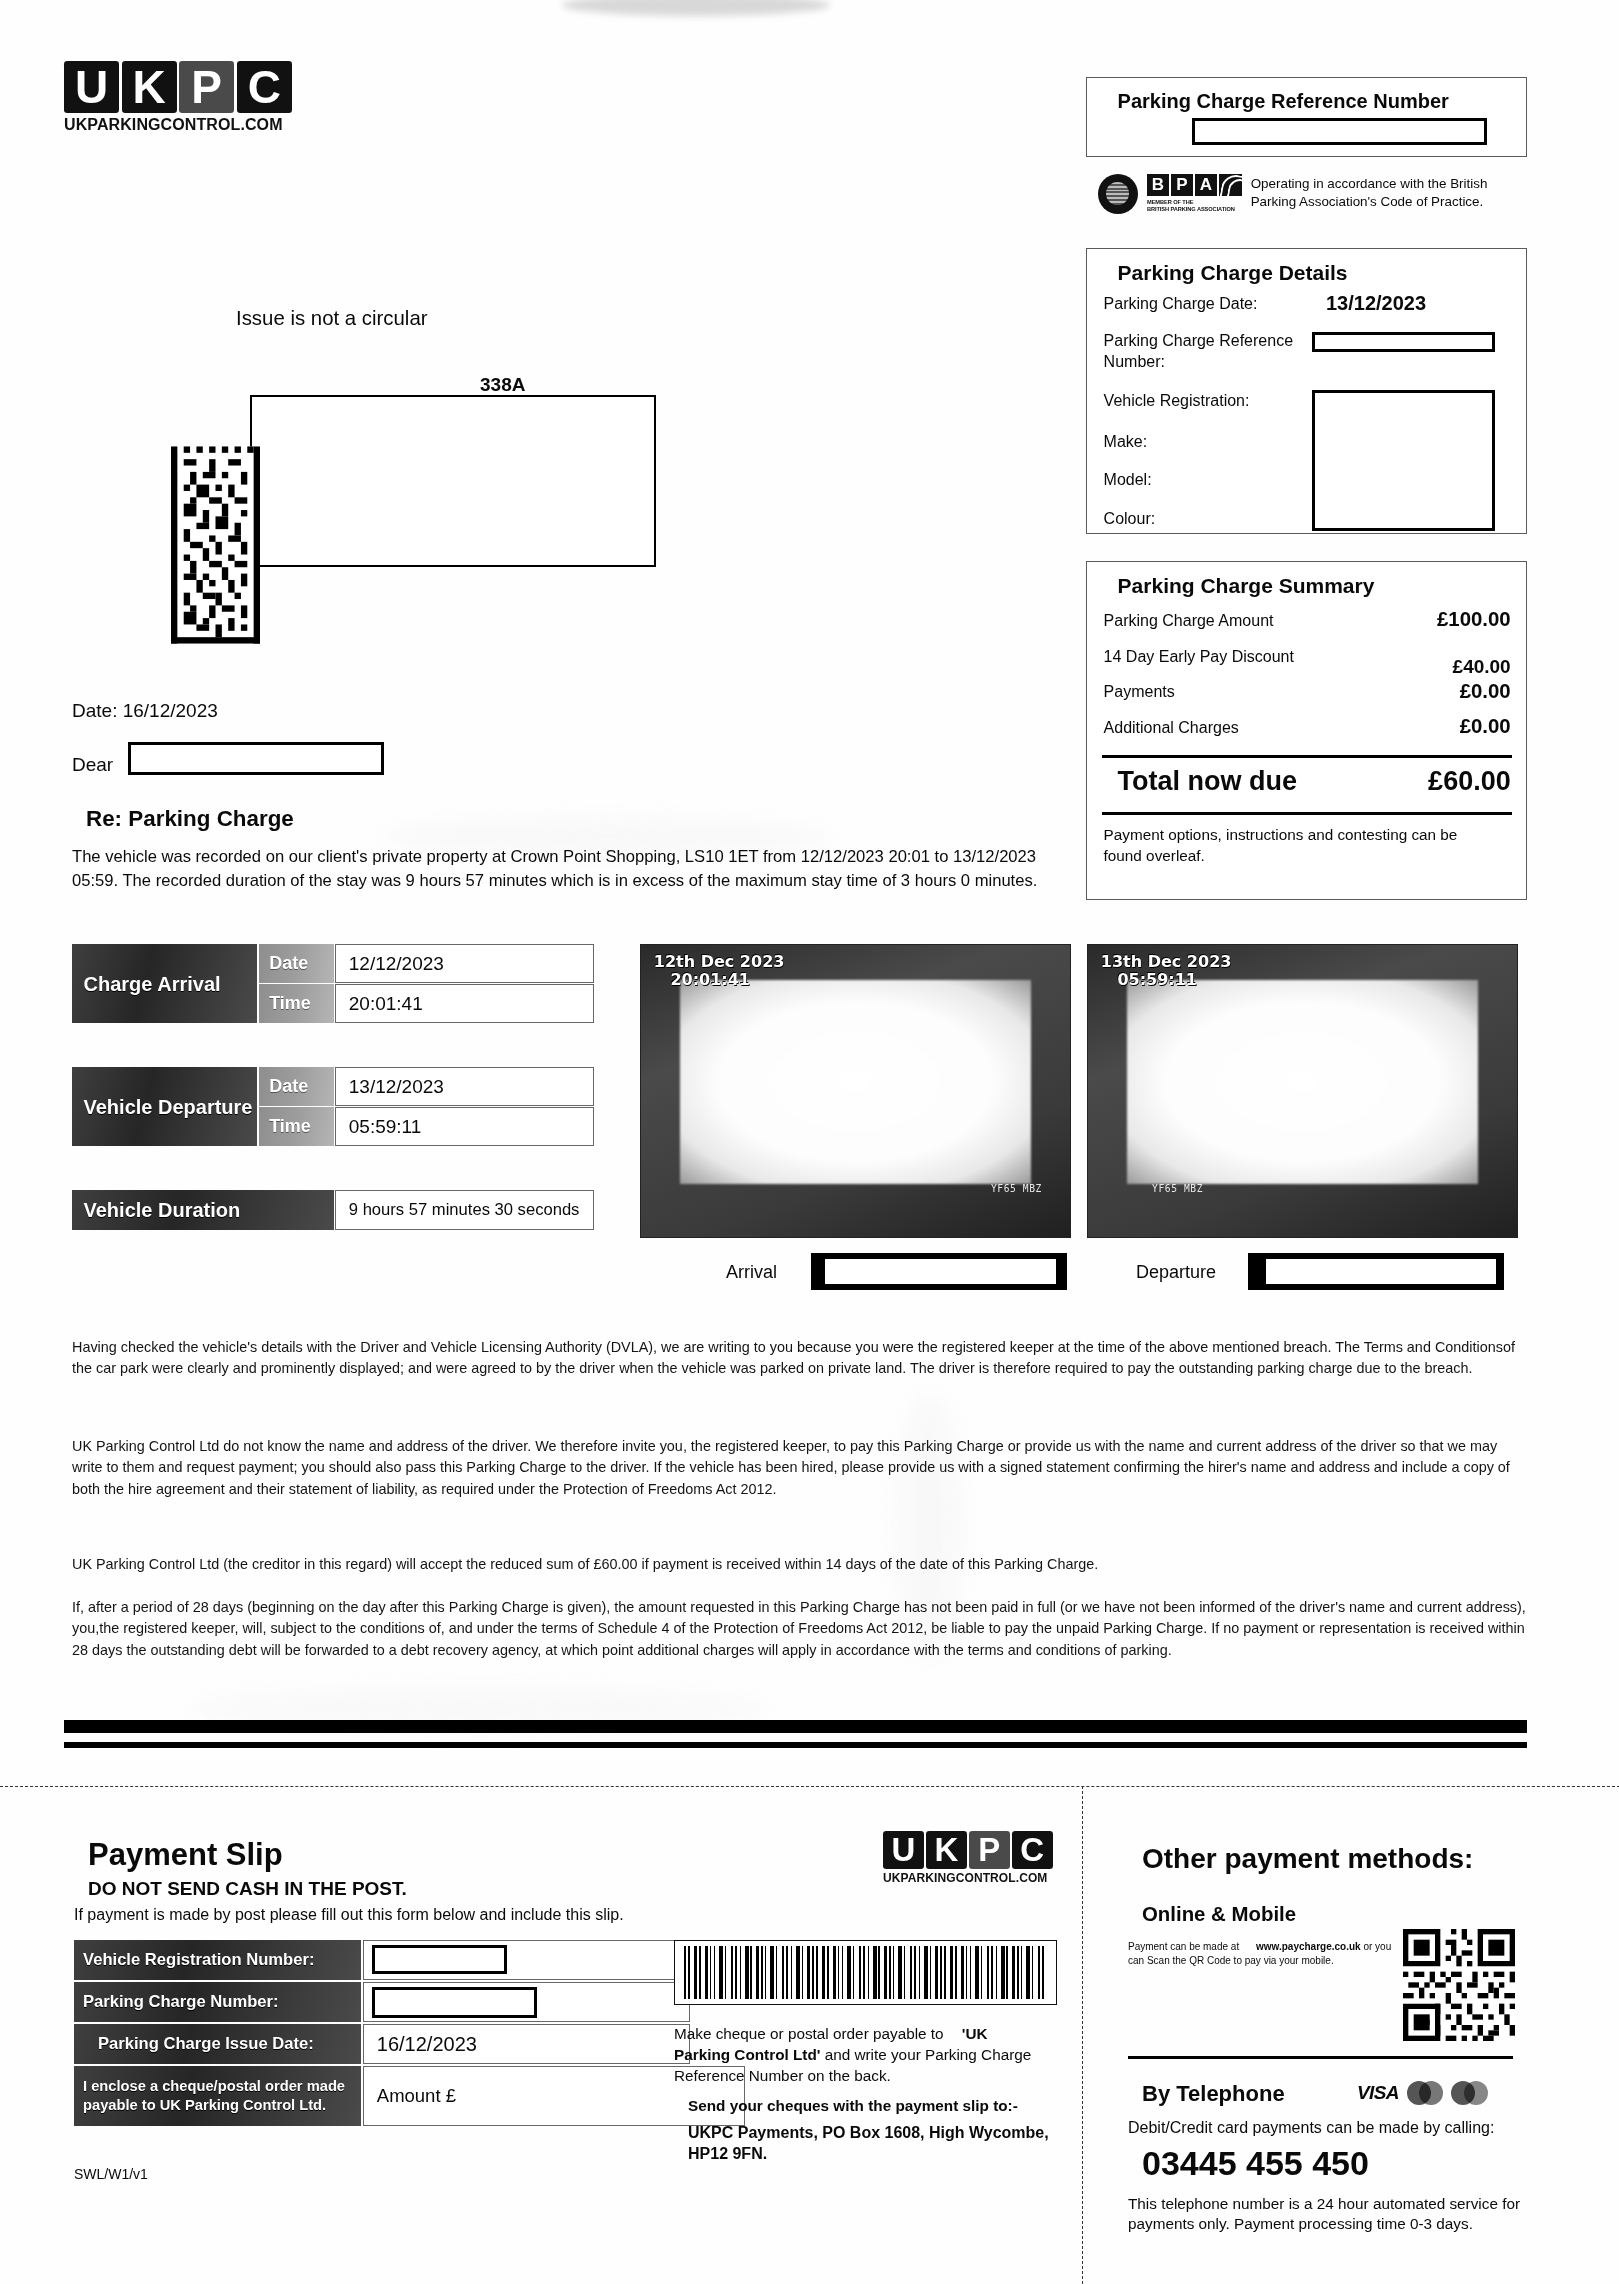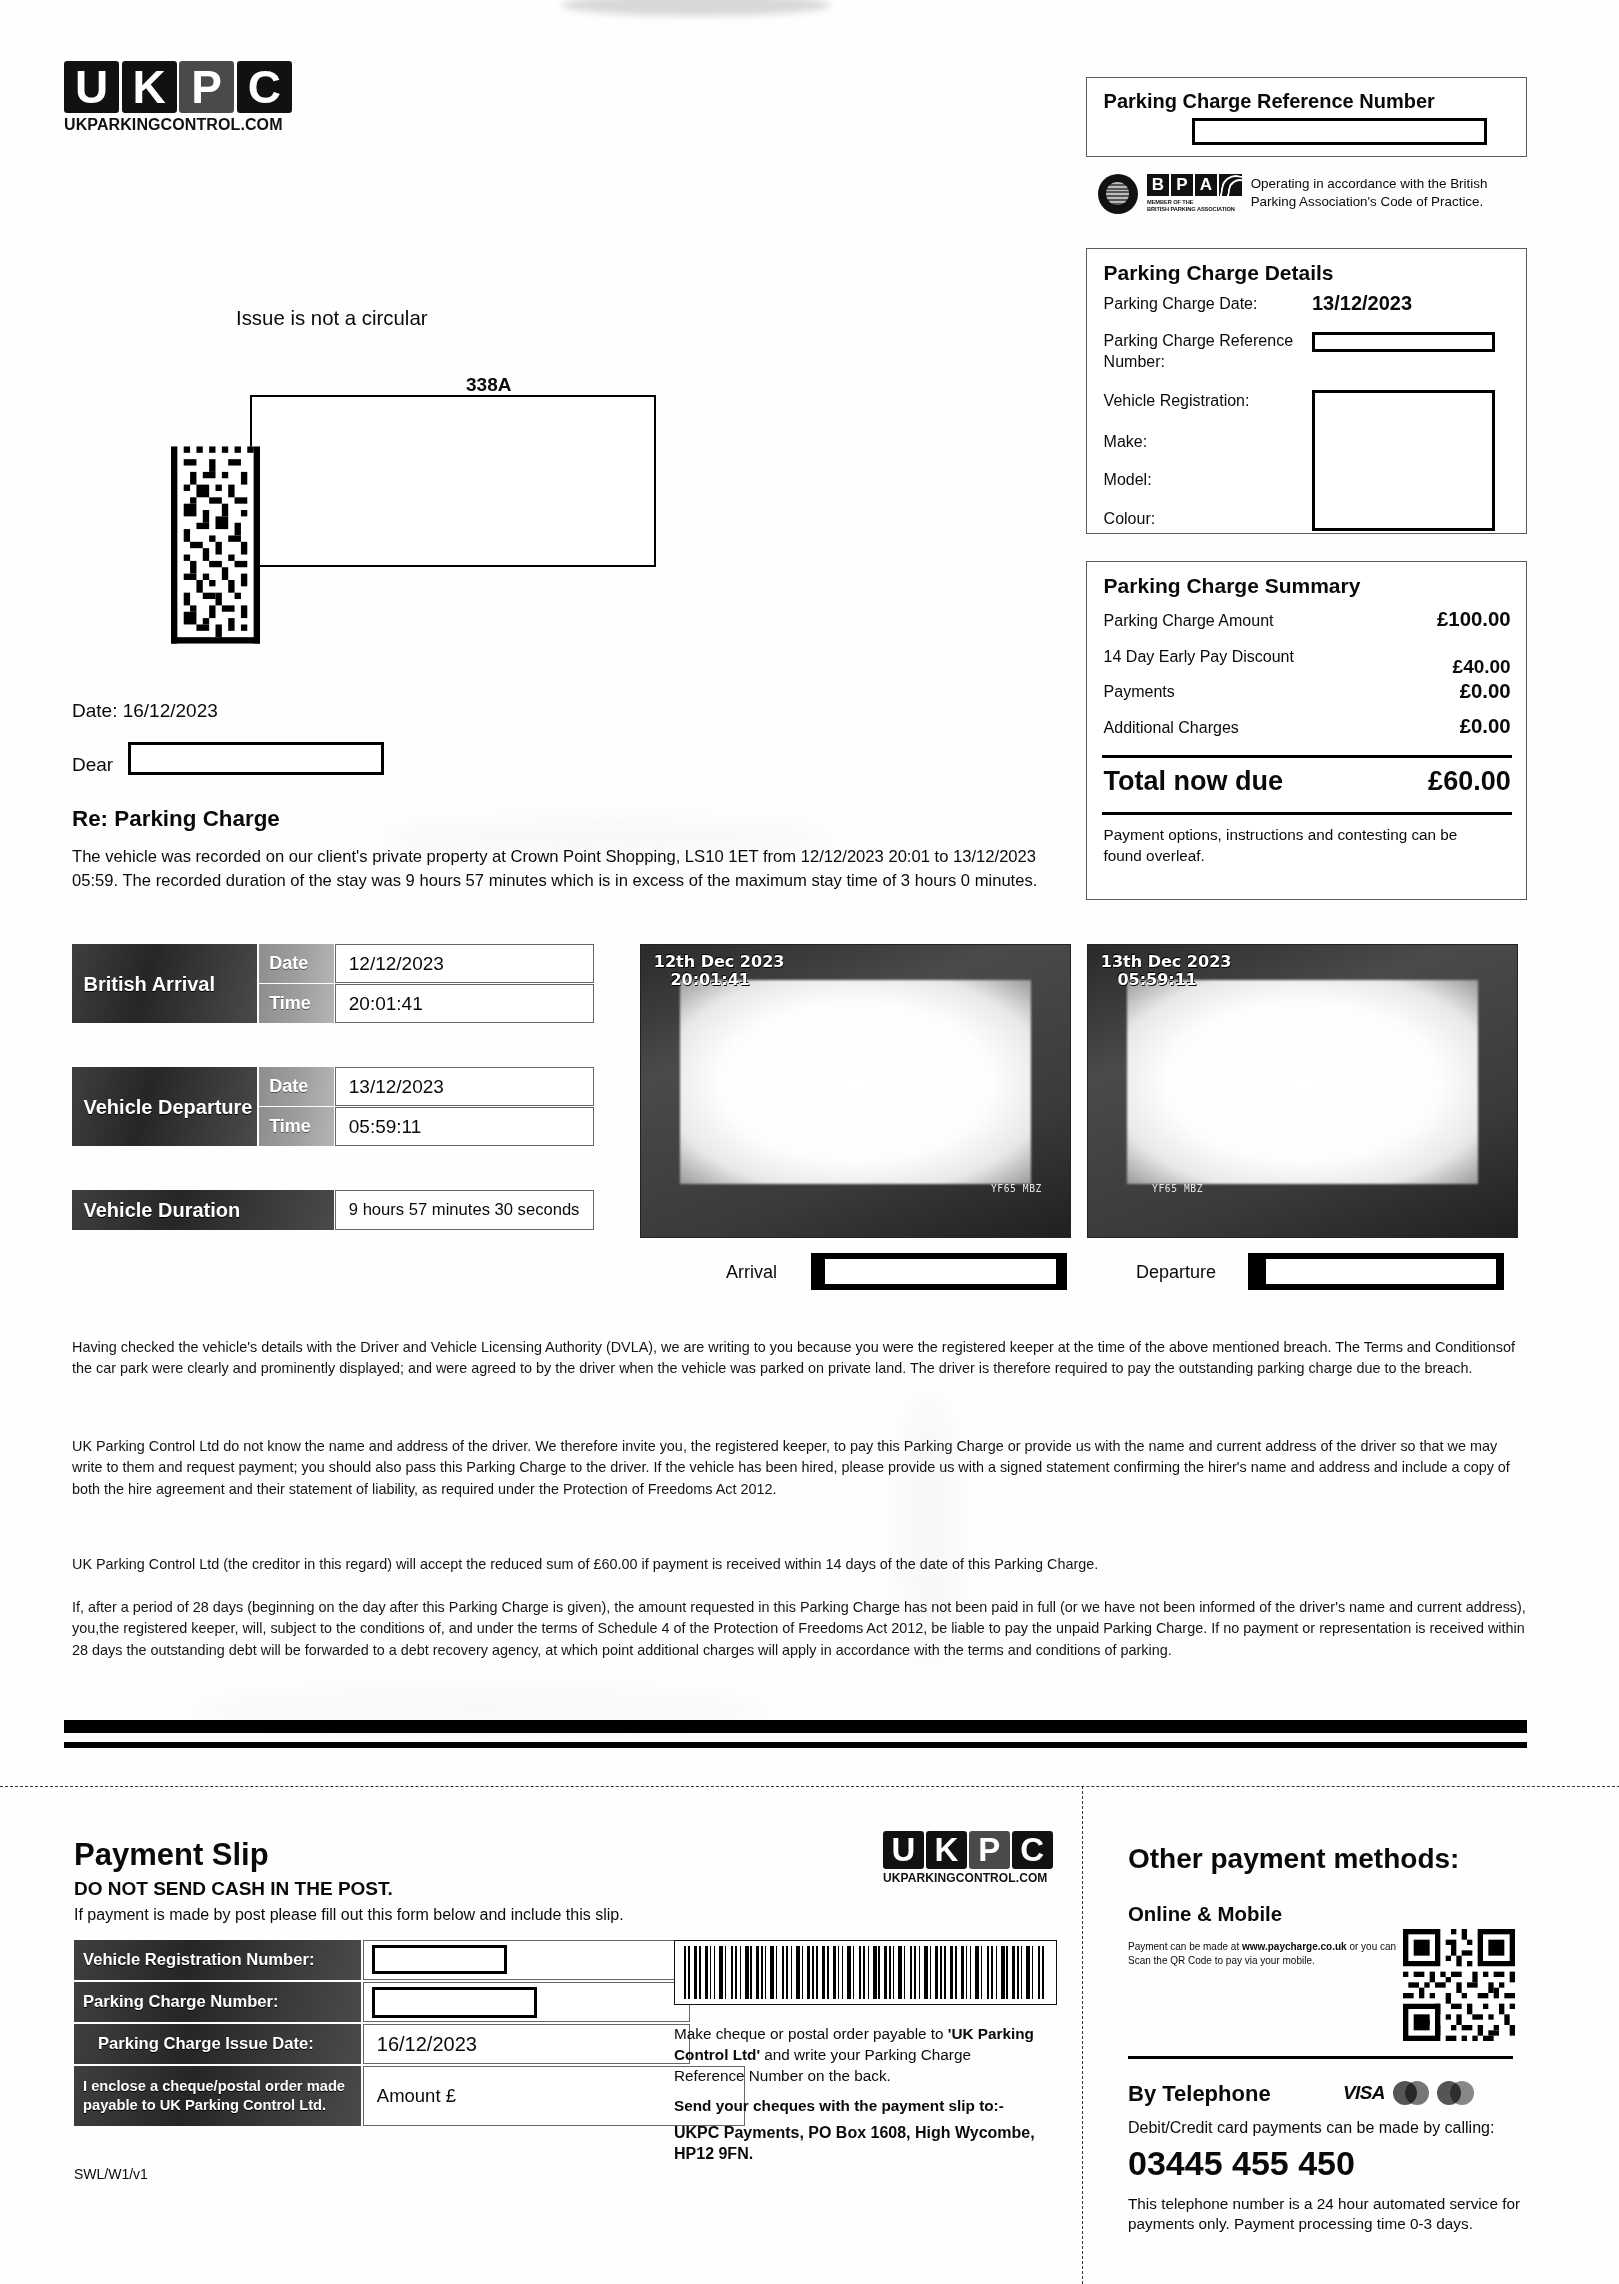--- a/index.html
+++ b/index.html
@@ -23,21 +23,21 @@
     background:#111; color:#fff; font-weight:bold;
     display:flex; align-items:center; justify-content:center;
     font-family:"Liberation Sans", sans-serif;
     border-radius:3.2px;
   }
   .ukpc-sub { font-weight:bold; letter-spacing:0.1px; color:#111; font-family:"Liberation Sans", sans-serif; }
 
   
   .panel { position:absolute; border:1px solid #5a5a5a; background:#fff; }
   .heavybox { border:3.2px solid #000; background:#fff; }
-  .bold { font-weight:bold; }
+  .bold { font-weight:bold;margin-left:14px; }
 
   
   .bpa-seal { width:40px; height:40px; border-radius:50%; background:#111; position:relative; }
   .bpa-seal::after{ content:""; position:absolute; left:8.3px; top:8.3px; width:23px; height:23px; border-radius:50%;
      background:repeating-linear-gradient(180deg,#bbb 0 1.9px,#555 1.9px 3.8px); }
   .bpa-word { display:flex; gap:1.9px; }
   .bpa-sq { width:22px; height:22px; background:#111; color:#fff; font-weight:bold; font-size:17px;
             display:flex; align-items:center; justify-content:center; }
   .bpa-stripes { width:23px; height:22px; background:#111; position:relative; overflow:hidden; }
   .bpa-stripes::before{content:"";position:absolute;left:2.6px;top:1.3px;width:28px;height:28px;border-radius:50% 0 0 0;
@@ -257,21 +257,21 @@
 
   <div style="position:absolute;left:72px;top:754px;font-size:19px;">Dear</div>
   <div class="heavybox" style="position:absolute;left:128px;top:742px;width:256px;height:33px;border-width:3.2px;"></div>
 
   <div class="bold" style="position:absolute;left:72px;top:806px;font-size:22.4px;">Re: Parking Charge</div>
 
   <div style="position:absolute;left:72px;top:845px;width:984px;font-size:16.6px;line-height:1.42;">The vehicle was recorded on our client's private property at Crown Point Shopping, LS10 1ET from 12/12/2023 20:01 to 13/12/2023 05:59. The recorded duration of the stay was 9 hours 57 minutes which is in excess of the maximum stay time of 3 hours 0 minutes.</div>
 
   <div style="position:absolute;left:72px;top:944px;">
     <div class="darkcell" style="position:absolute;left:0;top:0;width:185px;height:79px;font-size:20px;padding-left:11.5px;line-height:1.2;">
-      <span>British Arrival</span>
+      <span>Charge Arrival</span>
     </div>
     <div class="midcell" style="position:absolute;left:187px;top:0;width:75px;height:39px;font-size:18px;padding-left:10.2px;">
       <span>Date</span>
     </div>
     <div class="whitecell" style="position:absolute;left:263px;top:0;width:259px;height:39px;padding-left:12.8px;font-size:19px;">
       <span>12/12/2023</span>
     </div>
     <div class="midcell" style="position:absolute;left:187px;top:40px;width:75px;height:39px;font-size:18px;padding-left:10.2px;">
       <span>Time</span>
     </div>

